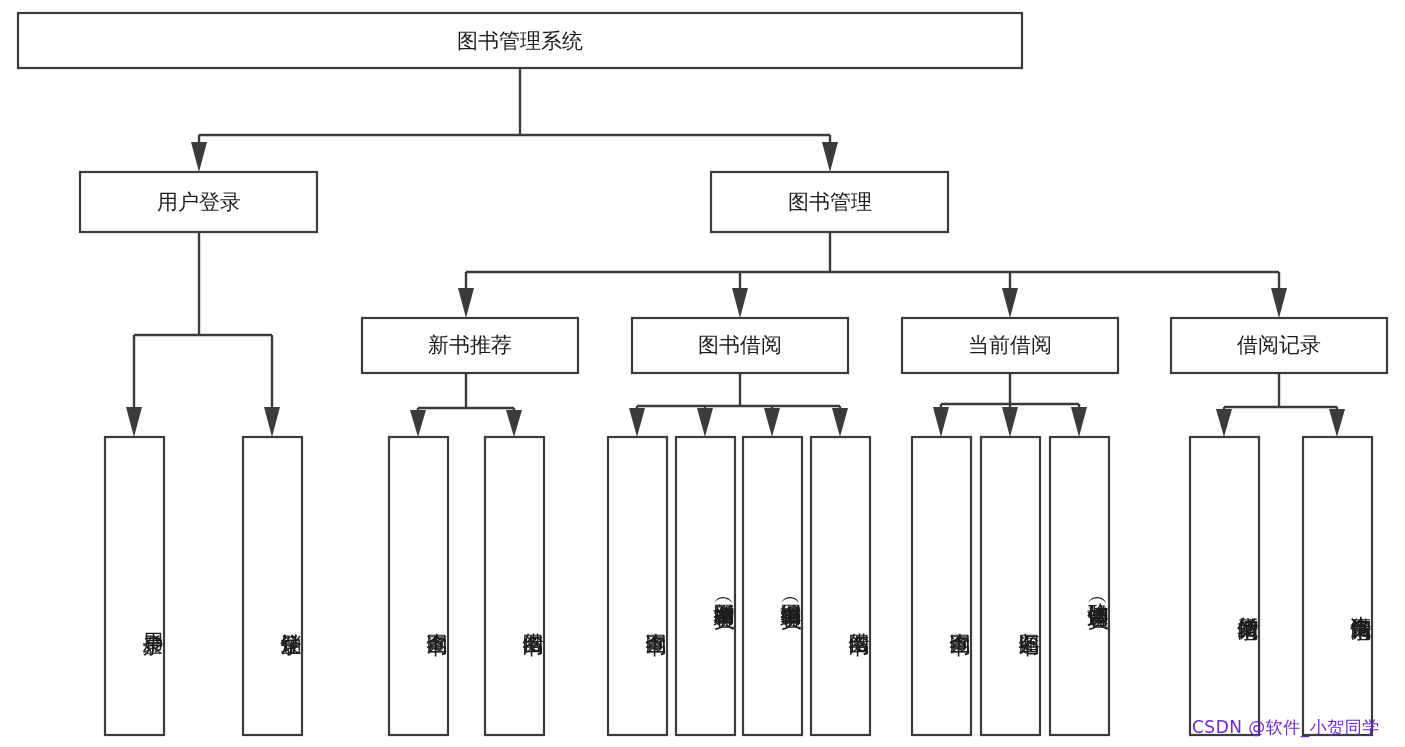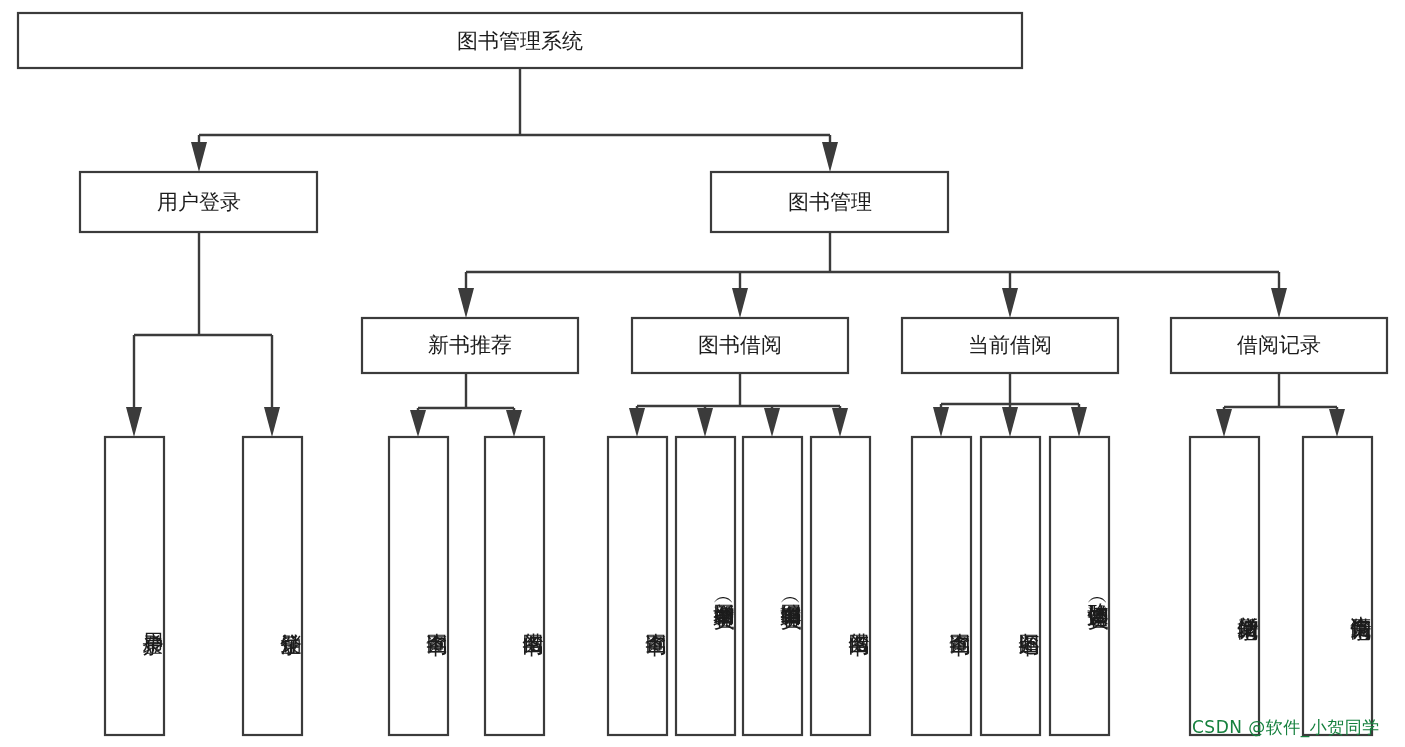--- a/index.html
+++ b/index.html
@@ -62,21 +62,21 @@
     white-space: nowrap;
     display: flex;
     align-items: flex-start;
     justify-content: center;
     pointer-events: none;
   }
   .watermark {
     position: absolute;
     font-family: "DejaVu Sans", "Liberation Sans", sans-serif;
     font-size: 17px;
-    color: #15803d;
+    color: #6d28d9;
     white-space: nowrap;
     letter-spacing: 0.5px;
   }
 </style>
 </head>
 <body>
 
 <div id="diagram-root">
 
   <svg class="diagram-canvas" viewBox="0 0 1405 747" xmlns="http://www.w3.org/2000/svg">

